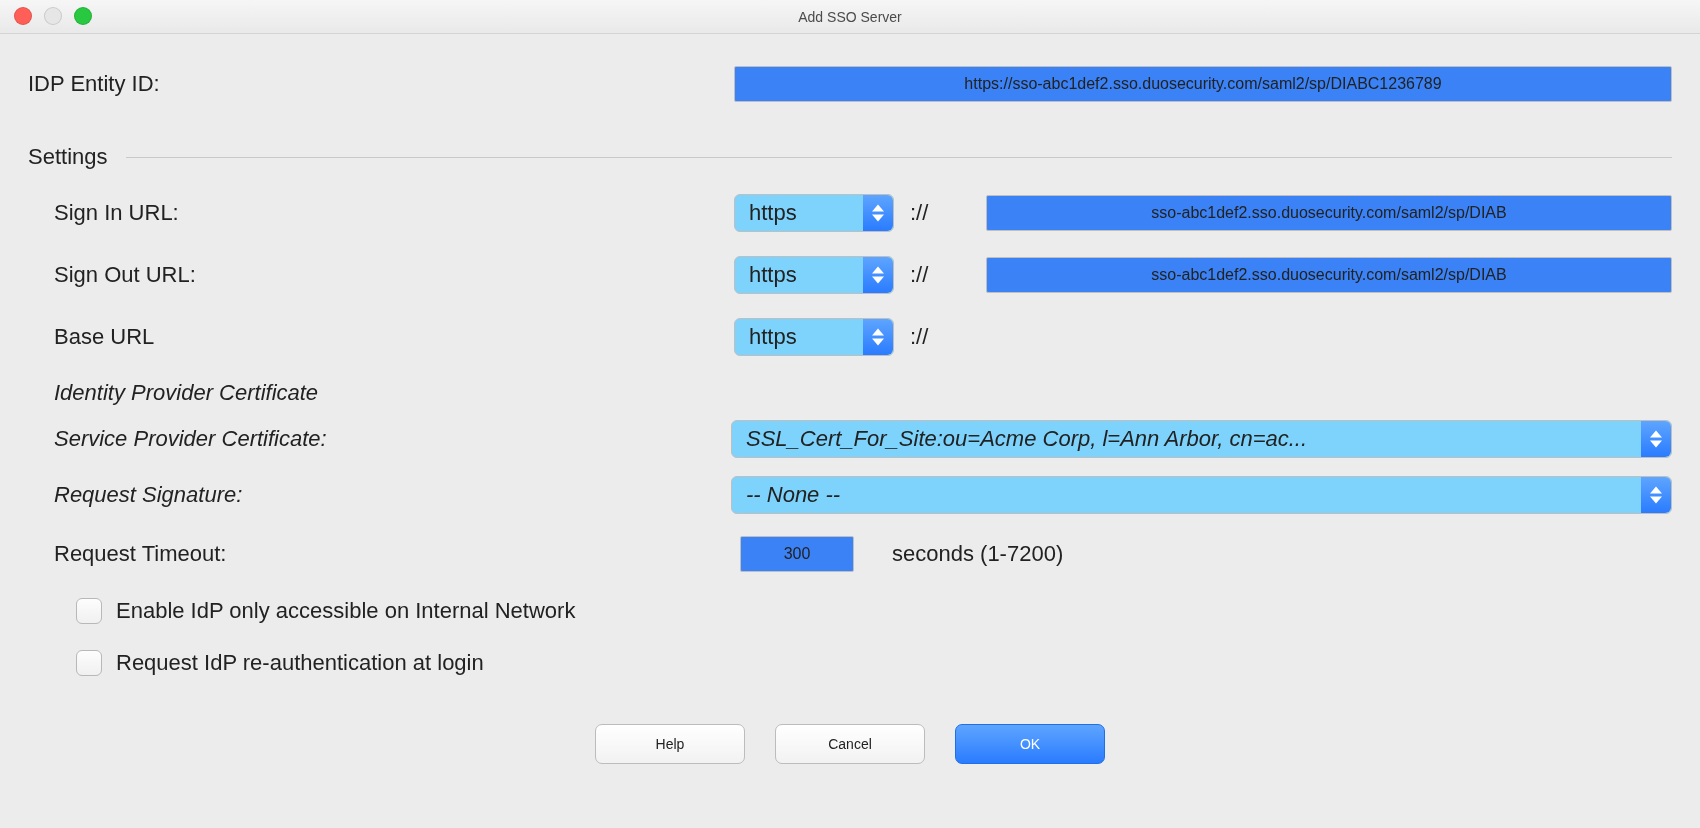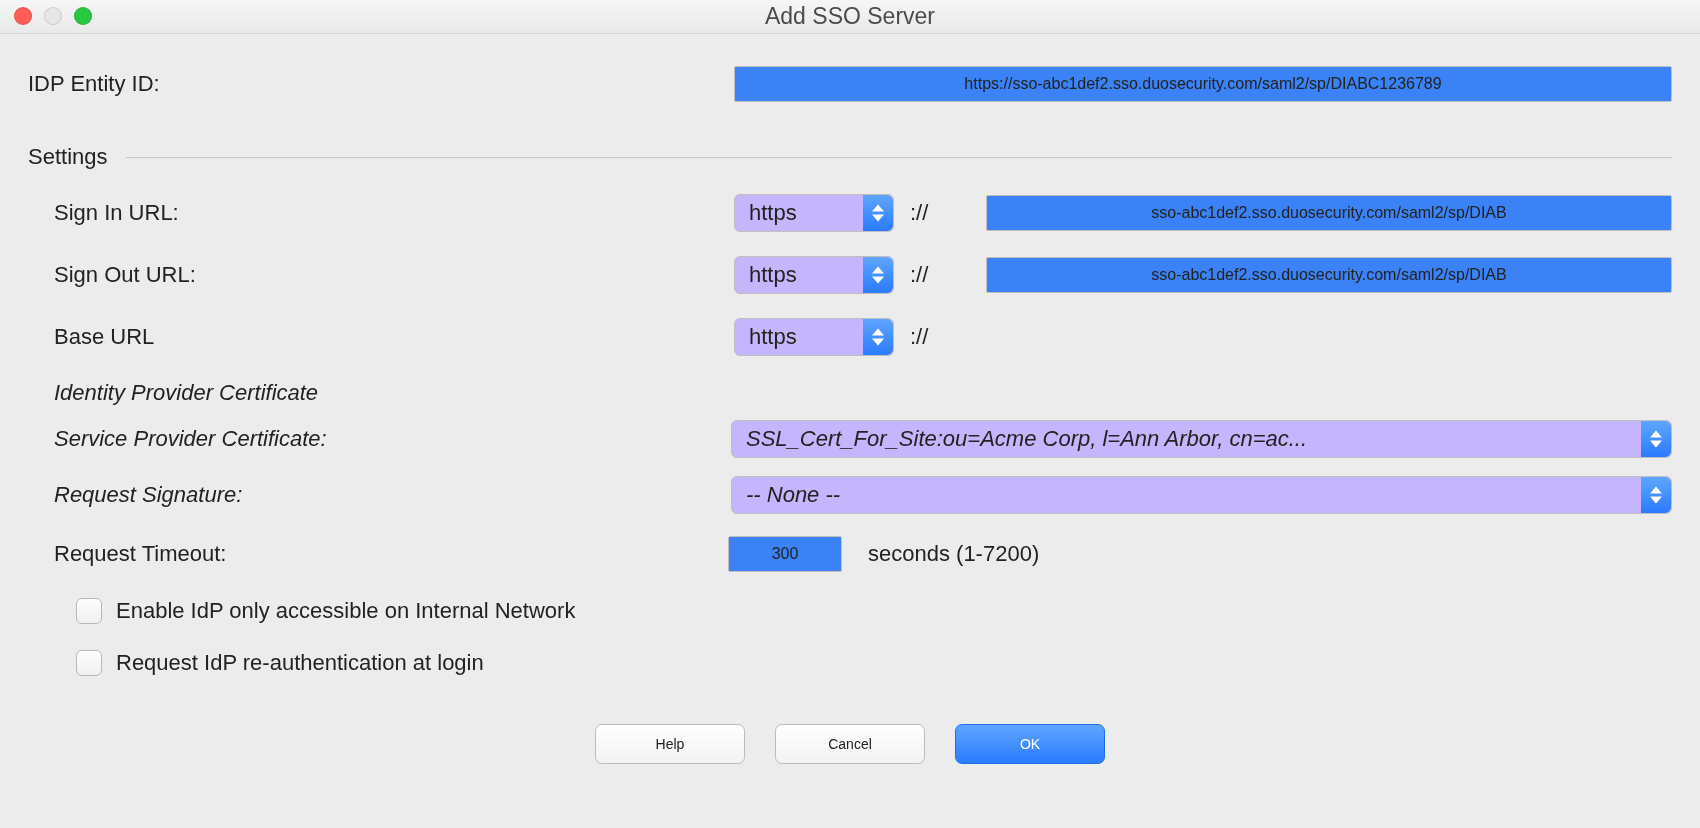--- a/index.html
+++ b/index.html
@@ -26,21 +26,21 @@
     display: flex; gap: 12px;
   }
   .tl {
     width: 18px; height: 18px; border-radius: 50%;
     border: 0.5px solid rgba(0,0,0,0.12);
   }
   .tl.red    { background: #ff5f57; }
   .tl.yellow { background: #e6e6e6; }
   .tl.green  { background: #28c840; }
   .title {
-    font-size: 23px;
+    font-size: 14px;
     color: #4b4b4b;
     text-align: right;
   }
 
   .body-pad { padding: 32px 28px 20px 28px; }
 
   .row {
     display: grid;
     grid-template-columns: 700px 1fr;
     align-items: center;
@@ -77,21 +77,21 @@
     display: grid;
     grid-template-columns: 700px 160px 80px 1fr;
     align-items: center;
     column-gap: 6px;
     margin-bottom: 24px;
   }
 
   .macselect {
     position: relative;
     height: 38px;
-    background: #c4b5fd;
+    background: #7dd3fc;
     border: 1px solid #bfbfbf;
     border-radius: 6px;
     display: flex;
     align-items: center;
     padding: 0 36px 0 14px;
     font-size: 22px;
     cursor: default;
     user-select: none;
     overflow: hidden;
     white-space: nowrap;
@@ -120,20 +120,21 @@
     align-items: center;
     column-gap: 3px;
     margin-bottom: 14px;
     font-style: italic;
   }
 
   .timeout-row {
     display: grid;
     grid-template-columns: 700px 140px 1fr;
     align-items: center;
+    column-gap: 12px;
     margin-top: 22px;
   }
 
   .check-row {
     display: flex;
     align-items: flex-start;
     gap: 14px;
     margin-top: 26px;
     padding-left: 48px;
   }

